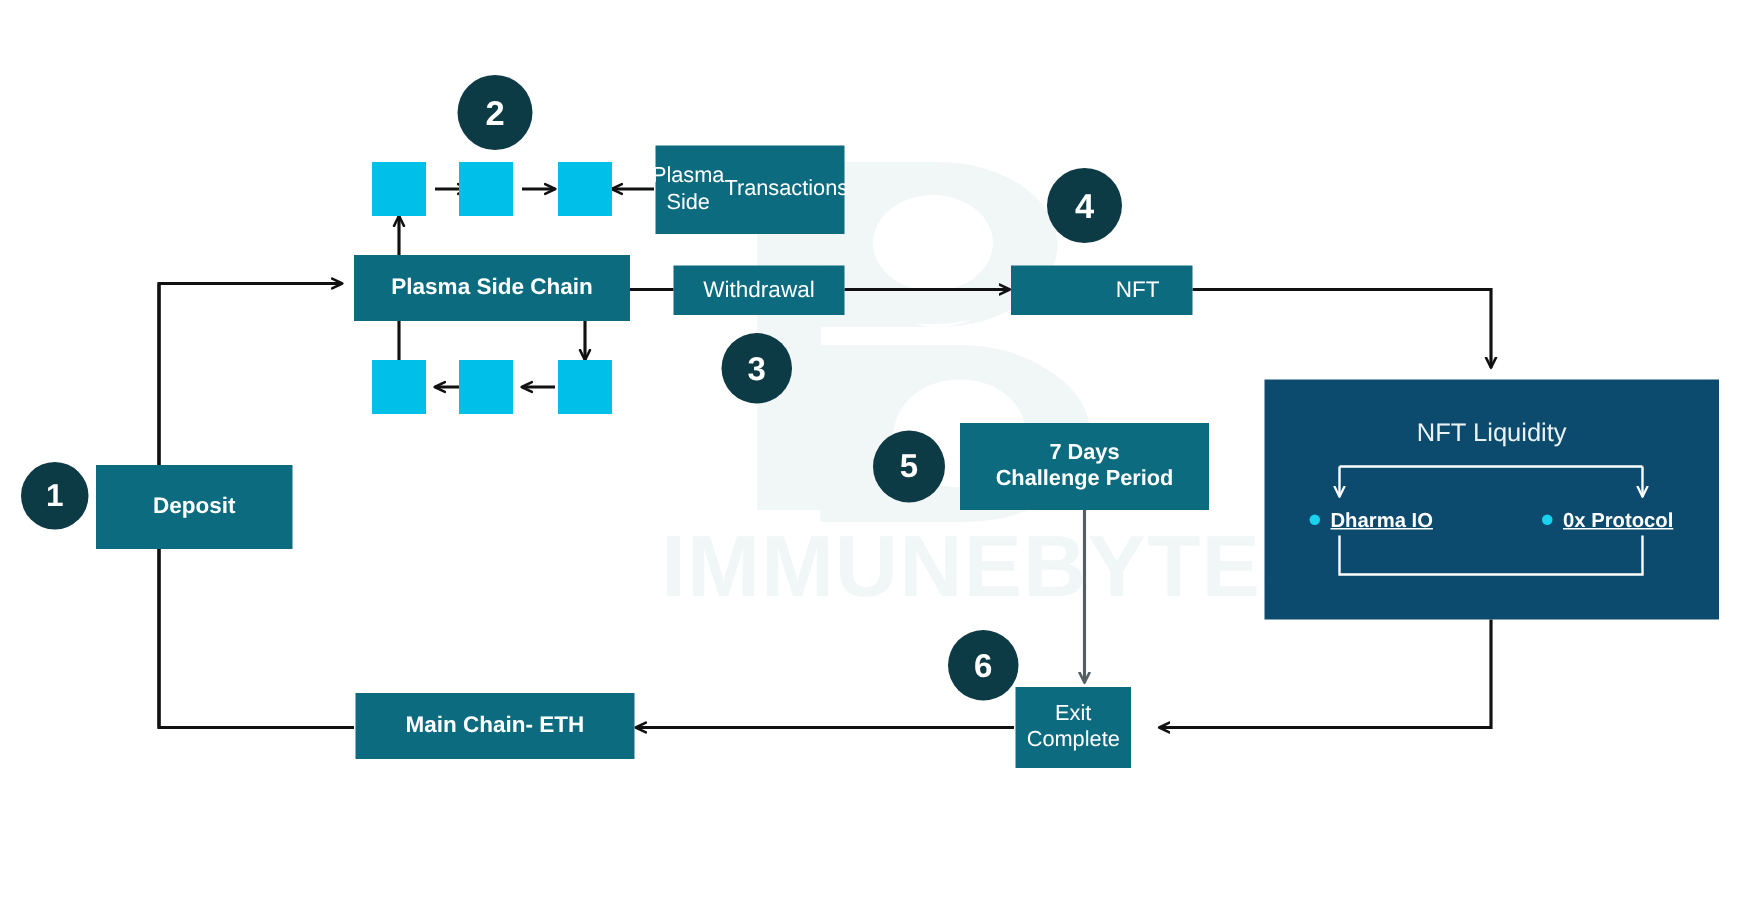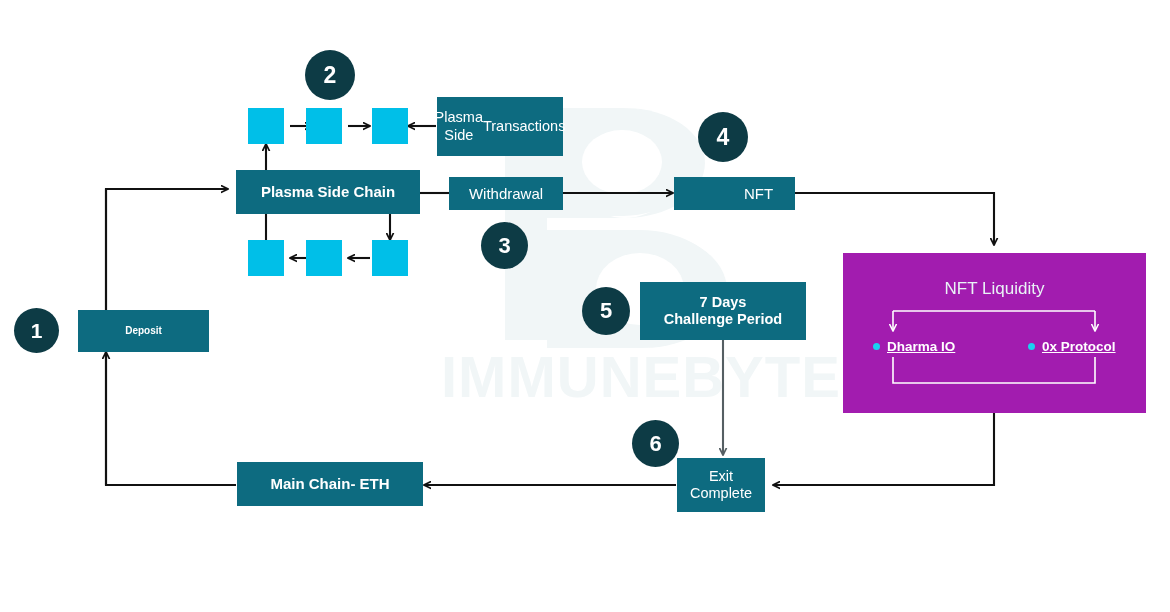--- a/index.html
+++ b/index.html
@@ -22,21 +22,21 @@
 
   
   .chip{position:absolute;background:#00bfe8;box-sizing:border-box;}
 
   
   .badge{position:absolute;border-radius:50%;background:#0d3b45;color:#ffffff;
          display:flex;align-items:center;justify-content:center;font-weight:bold;
          box-sizing:border-box;}
 
   
-  #liq{position:absolute;background:#a21caf;box-sizing:border-box;}
+  #liq{position:absolute;background:#0c4a6e;box-sizing:border-box;}
   #liq .liq-title{position:absolute;left:0;right:0;top:26px;text-align:center;
                   color:#e9f3f6;font-size:17px;font-weight:normal;}
   .liq-item{position:absolute;color:#ffffff;font-weight:bold;font-size:13.5px;
             white-space:nowrap;display:flex;align-items:center;gap:7px;text-decoration:underline;}
   .liq-item .dot{width:7px;height:7px;border-radius:50%;background:#19d2f0;display:inline-block;}
   #liq svg{position:absolute;left:0;top:0;}
 </style>
 </head>
 <body>
 
@@ -105,21 +105,21 @@
       <path d="M994,413 L994,485 L773,485" marker-end="url(#ah)"></path>
 
       <path d="M676,485 L424,485" marker-end="url(#ah)"></path>
     </g>
     <g stroke="#555f63" stroke-width="2.1" fill="none">
 
       <path d="M723,340 L723,455" marker-end="url(#ahg)"></path>
     </g>
   </svg>
 
-  <div class="node bold" style="left:78px;top:310px;width:131px;height:42px;font-size:10px;">
+  <div class="node bold" style="left:64px;top:310px;width:131px;height:56px;font-size:15px;">
     <span>Deposit</span>
   </div>
 
   <div class="node bold" style="left:236px;top:170px;width:184px;height:44px;font-size:15px;">
     <span>Plasma Side Chain</span>
   </div>
 
   <div class="node reg" style="left:437px;top:97px;width:126px;height:59px;font-size:14.5px;flex-direction:row;">
     <span>Plasma Side</span>
     <span>Transactions</span>
@@ -131,21 +131,21 @@
 
   <div class="node reg" style="left:674px;top:177px;width:121px;height:33px;font-size:15px;padding-left:48px;">
     <span>NFT</span>
   </div>
 
   <div class="node bold" style="left:640px;top:282px;width:166px;height:58px;font-size:14.5px;flex-direction:column;">
     <span>7 Days</span>
     <span>Challenge Period</span>
   </div>
 
-  <div class="node reg" style="left:677px;top:458px;width:88px;height:54px;font-size:14.5px;flex-direction:column;">
+  <div class="node reg" style="left:677px;top:458px;width:77px;height:54px;font-size:14.5px;flex-direction:column;">
     <span>Exit</span>
     <span>Complete</span>
   </div>
 
   <div class="node bold" style="left:237px;top:462px;width:186px;height:44px;font-size:15px;">
     <span>Main Chain- ETH</span>
   </div>
 
   <div class="chip" style="left:248px;top:108px;width:36px;height:36px;"></div>
   <div class="chip" style="left:306px;top:108px;width:36px;height:36px;"></div>

